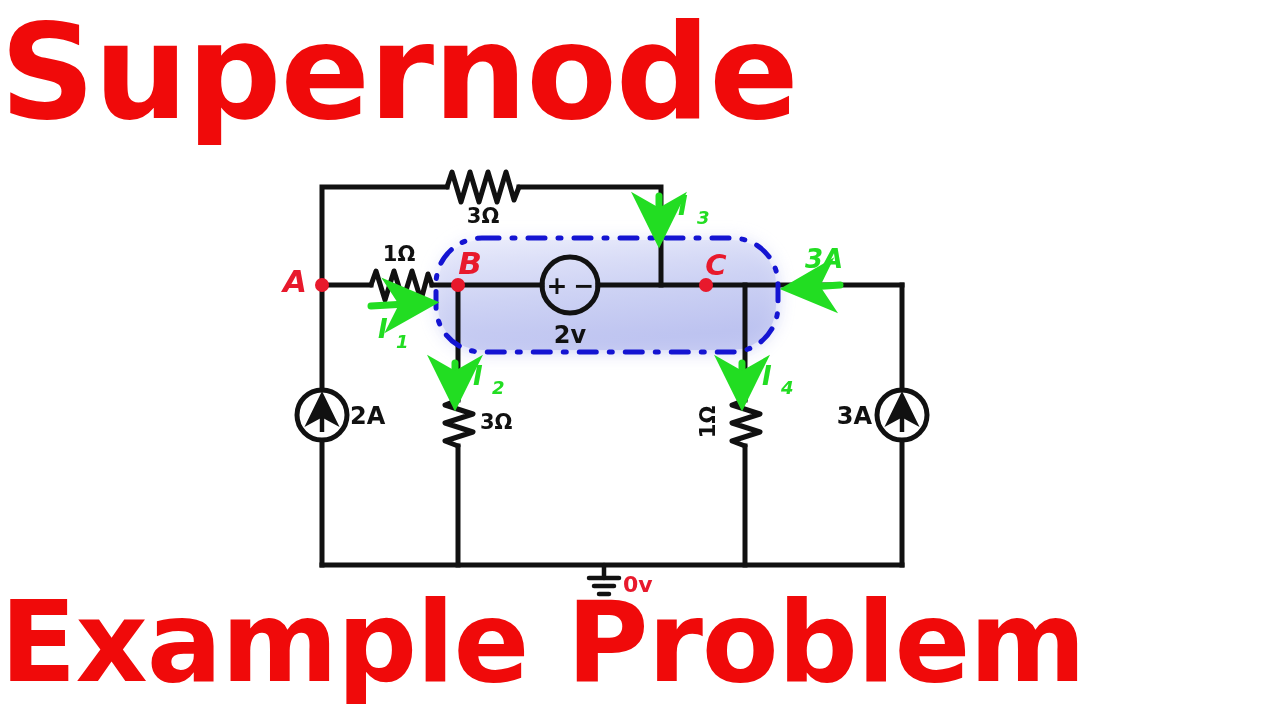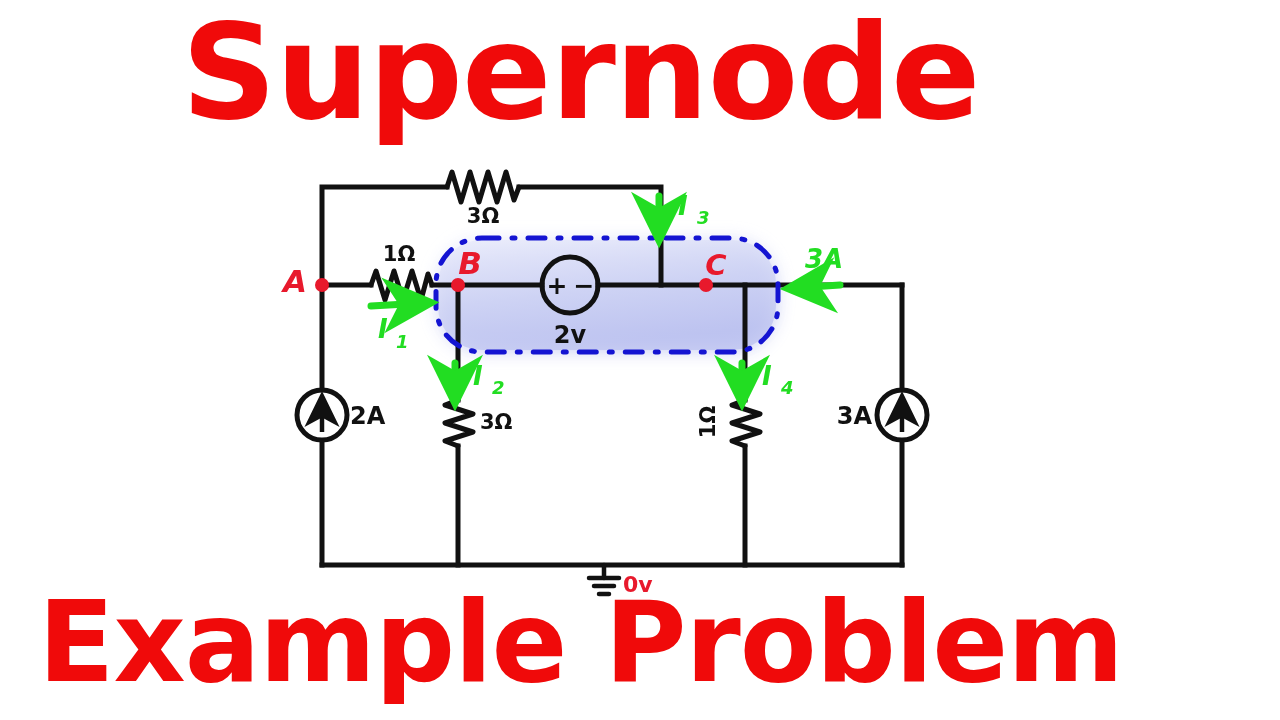--- a/index.html
+++ b/index.html
@@ -17,21 +17,20 @@
   }
   #stage {
     position: relative;
     width: 1280px;
     height: 720px;
     background: #ffffff;
   }
   .title-text {
     position: absolute;
     width: 1161px;
-    text-align: center;
     color: #f00a0a;
     font-family: "DejaVu Sans", sans-serif;
     font-weight: bold;
     letter-spacing: -1px;
     line-height: 1;
     user-select: none;
   }
   #title-top {
     top: 6px;
     font-size: 132px;

